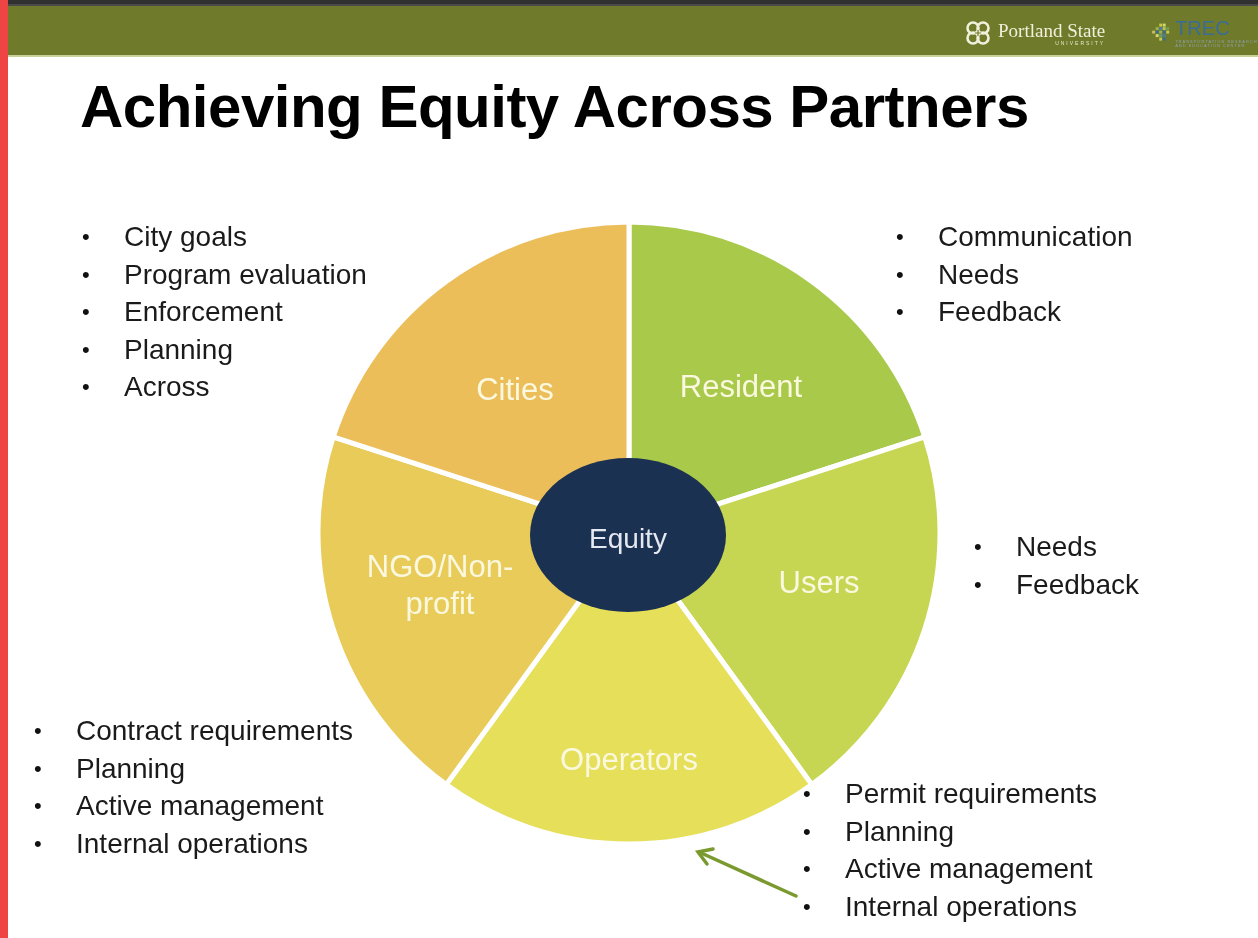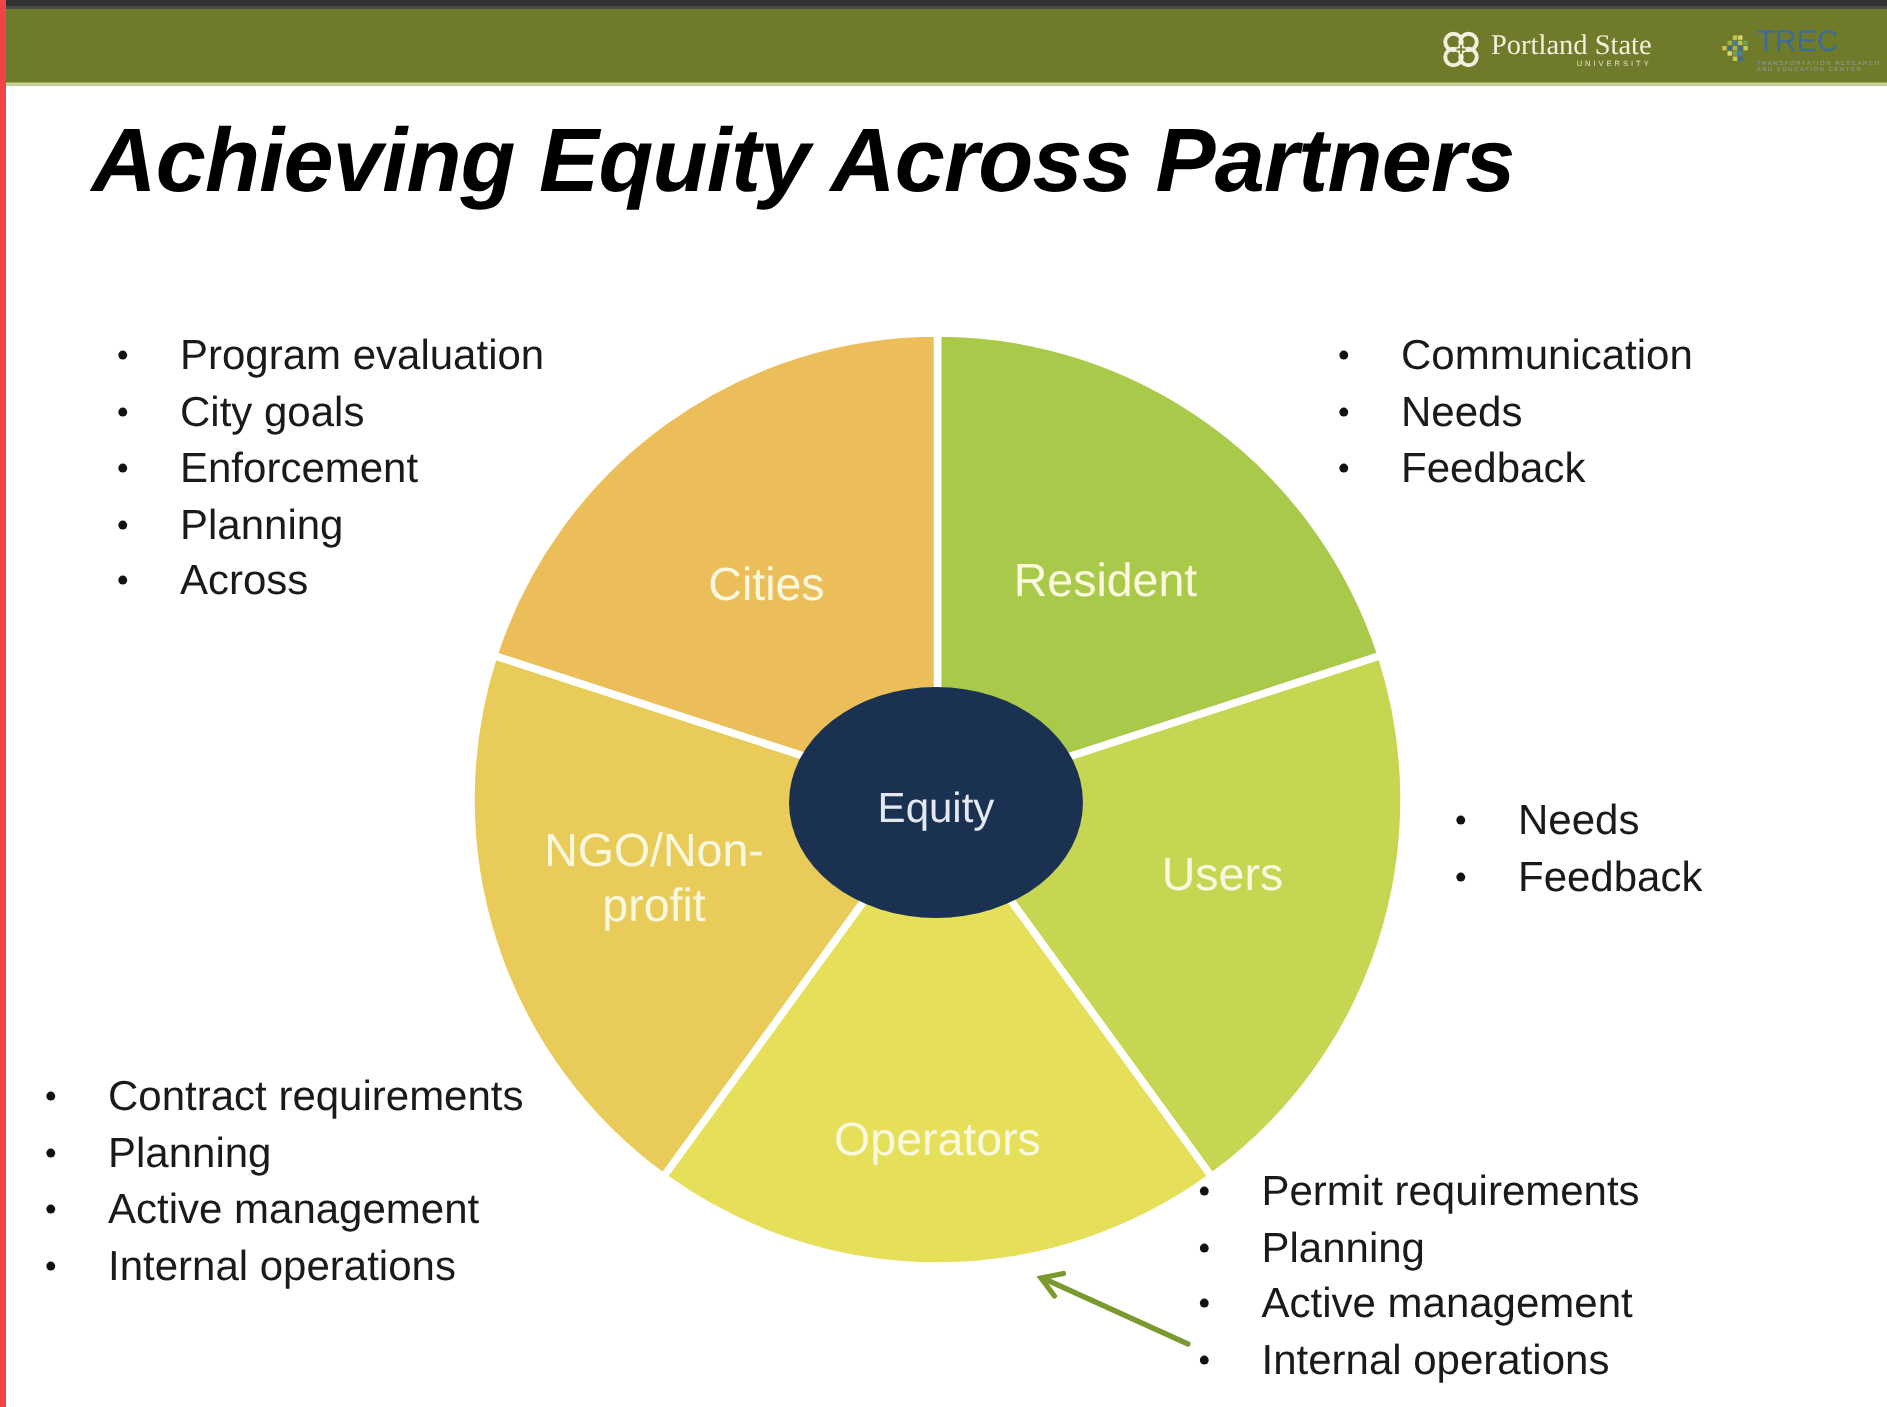--- a/index.html
+++ b/index.html
@@ -9,21 +9,21 @@
     height: 938px;
     overflow: hidden;
     background: #ffffff;
     font-family: "Liberation Sans", sans-serif;
   }
   .slide {
     position: relative;
     width: 1110px;
     height: 938px;
     background: #ffffff;
-    border-left: 4px solid #ef4444;
+    border-left: 8px solid #ef4444;
     box-sizing: border-box;
     padding-left: 24px;
   }
   .topbar-dark {
     position: absolute;
     left: 0; top: 0;
     width: 1258px; height: 6px;
     background: #313131;
   }
   .topbar-dark::after {
@@ -91,25 +91,24 @@
     letter-spacing: 0px;
   }
   .trec-sub {
     color: #8fa0b0;
     font-size: 4px;
     margin-top: 2px;
     letter-spacing: 1px;
   }
   .title {
     position: absolute;
-    left: 57px; top: 72px;
+    left: 72px; top: 72px;
     margin: 0;
     font-family: "Liberation Sans", sans-serif;
     font-weight: bold;
-    font-style: italic;
     font-size: 60px;
     color: #000000;
     letter-spacing: -0.5px;
     white-space: nowrap;
   }
   .pie-svg {
     position: absolute;
     left: 0; top: 0;
     width: 1258px; height: 938px;
   }
@@ -226,22 +225,22 @@
     <text class="seg-label" x="432" y="614" text-anchor="middle">profit</text>
     <text class="seg-label" x="507" y="400" text-anchor="middle">Cities</text>
 
     <g stroke="#7a9a30" stroke-width="3.5" stroke-linecap="round" fill="none">
       <line x1="788" y1="896" x2="691" y2="852"></line>
       <polyline points="705,849 690,852 699,864"></polyline>
     </g>
   </svg>
 
   <ul class="bullets b-cities">
+    <li>City goals</li>
     <li>Program evaluation</li>
-    <li>City goals</li>
     <li>Enforcement</li>
     <li>Planning</li>
     <li>Across</li>
   </ul>
 
   <ul class="bullets b-resident">
     <li>Communication</li>
     <li>Needs</li>
     <li>Feedback</li>
   </ul>

